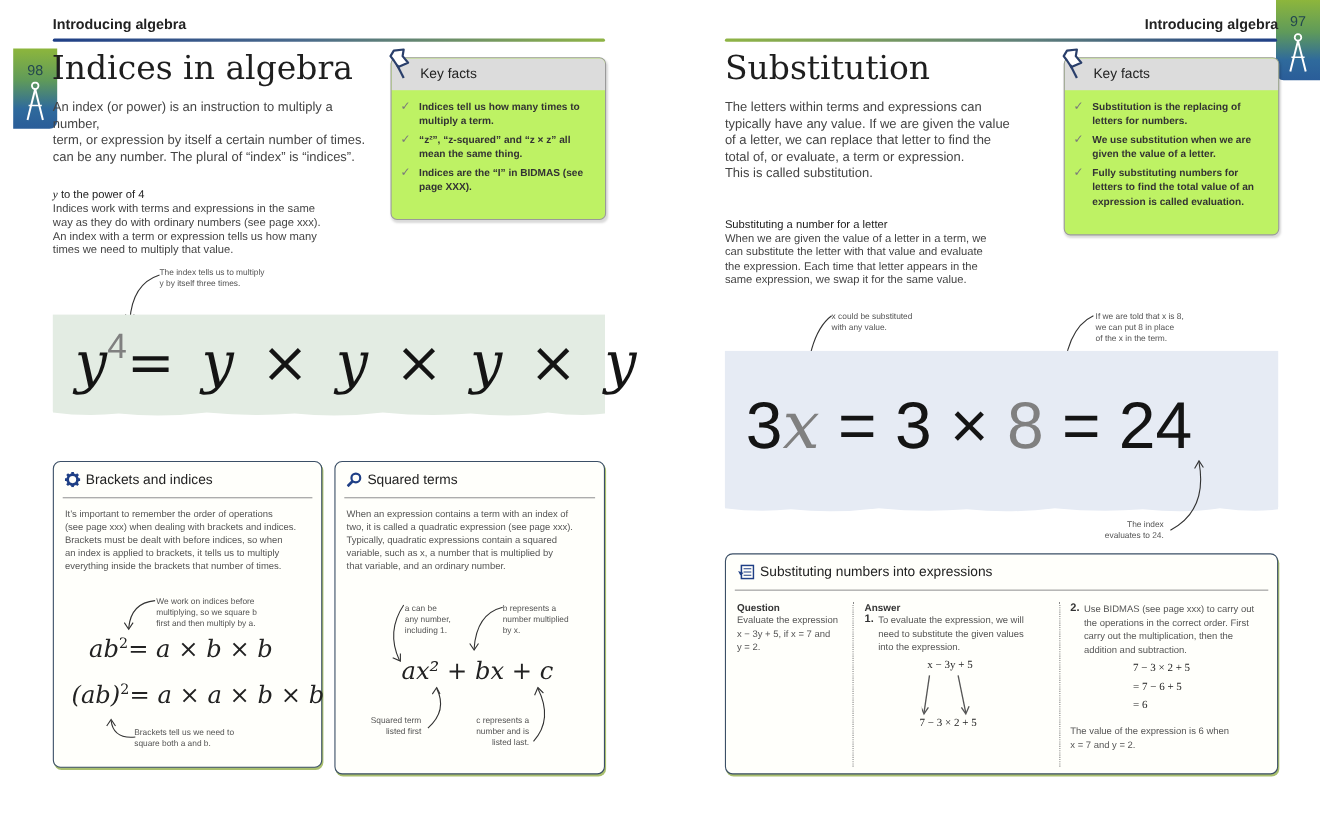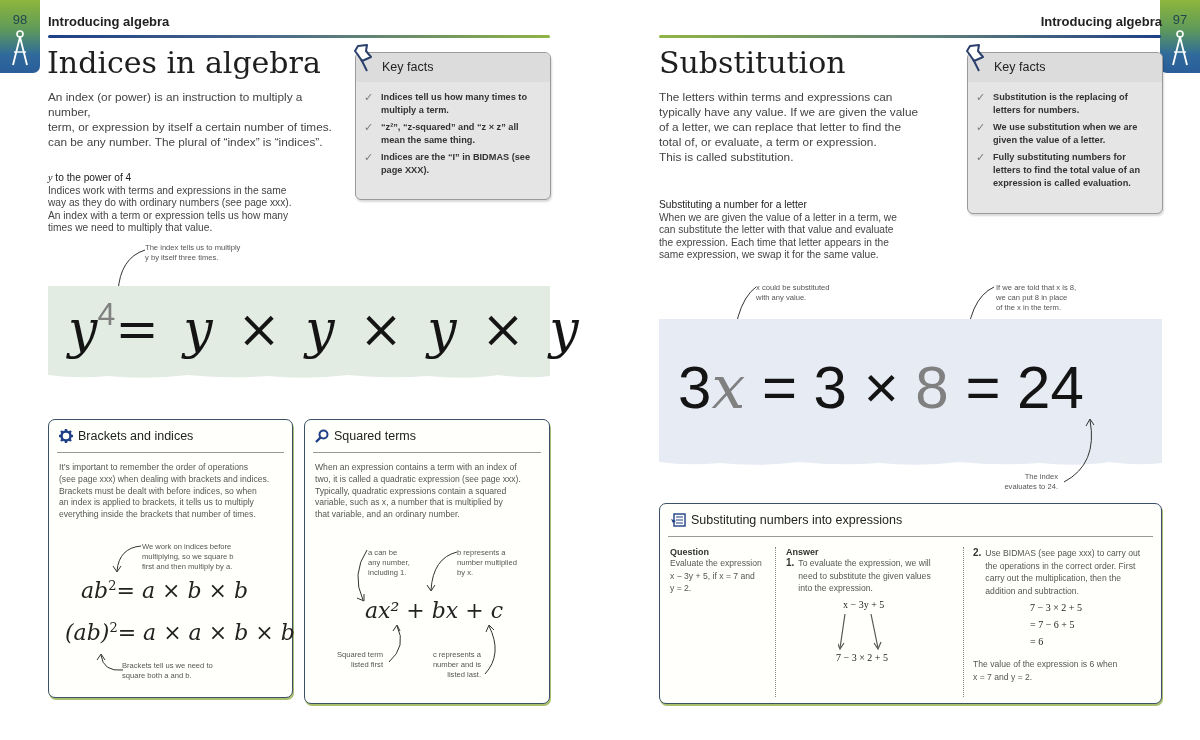--- a/index.html
+++ b/index.html
@@ -7,38 +7,38 @@
   body { position: relative; font-family: "Liberation Sans", sans-serif; color: #3a3a3a; }
 
   .abs { position: absolute; }
 
   
   .page-tab {
     position: absolute; top: 0; width: 40px; height: 73px;
     background: linear-gradient(to bottom, #8db63c 0%, #5f9a5a 40%, #2f6a9c 75%, #2a5d99 100%);
     color: #1c3a4a;
   }
-  .page-tab.left { left: 0; border-bottom-right-radius: 7px; }
+  .page-tab.left { left: 12px; border-bottom-right-radius: 7px; margin-top: 44px; }
   .page-tab.right { right: 0; border-bottom-left-radius: 7px; }
   .page-tab .num { position: absolute; top: 12px; width: 100%; text-align: center; font-size: 13px; color: #23474f; }
   .page-tab svg { position: absolute; top: 30px; left: 10px; }
 
   .running-head { position: absolute; top: 14px; font-size: 13px; font-weight: bold; color: #222; }
   .head-rule { position: absolute; top: 35px; height: 3px; border-radius: 2px; }
   .head-rule.left { left: 48px; width: 502px; background: linear-gradient(to right, #1f3f86 0%, #4a6a8c 45%, #8fb445 100%); }
   .head-rule.right { left: 659px; width: 502px; background: linear-gradient(to right, #8fb445 0%, #5f7f7a 55%, #1f3f86 100%); }
 
   .page-title { position: absolute; font-family: "DejaVu Serif", serif; font-size: 30px; color: #1e1e1e; font-weight: normal; }
   .body-text { position: absolute; font-size: 11.5px; line-height: 15px; color: #444; }
   .sub-head { font-weight: normal; color: #222; }
   .sub-head i { font-family: "Liberation Serif", serif; }
 
   
   .keyfacts {
-    position: absolute; border: 1.5px solid #9a9a9a; border-radius: 6px; background: #e5e5e5;
+    position: absolute; border: 1.5px solid #9a9a9a; border-radius: 6px; background: #bef264;
     box-shadow: 1px 2px 2px rgba(0,0,0,0.15); overflow: hidden;
   }
   .keyfacts .kf-header { height: 29px; background: #dcdcdc; padding-left: 26px; font-size: 12.5px; line-height: 29px; color: #222; }
   .keyfacts ul { list-style: none; padding: 9px 10px 0 8px; }
   .keyfacts li { position: relative; padding-left: 17px; font-size: 9.2px; line-height: 13px; margin-bottom: 4px; font-weight: bold; color: #333; }
   .keyfacts li .check { position: absolute; left: 0; top: 0; color: #7a7a7a; font-weight: normal; font-size: 11px; }
   .pin { position: absolute; }
 
   
   .band { position: absolute; }

